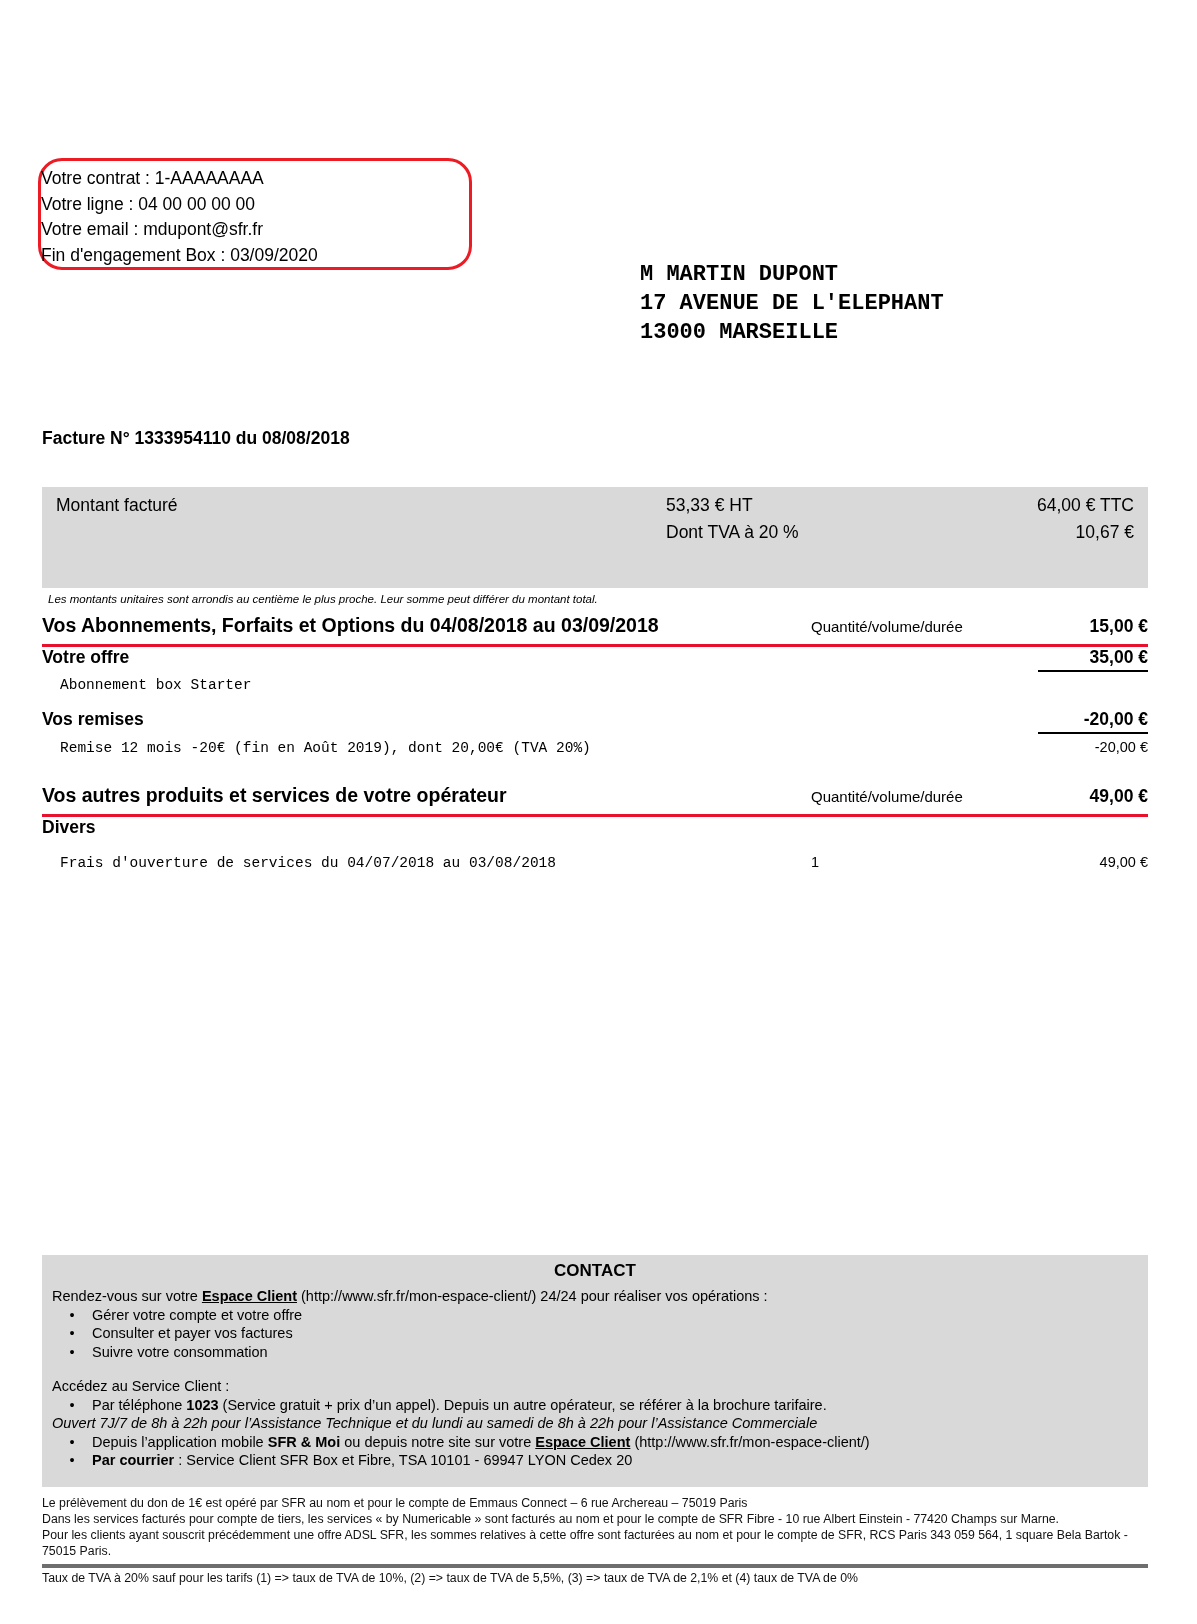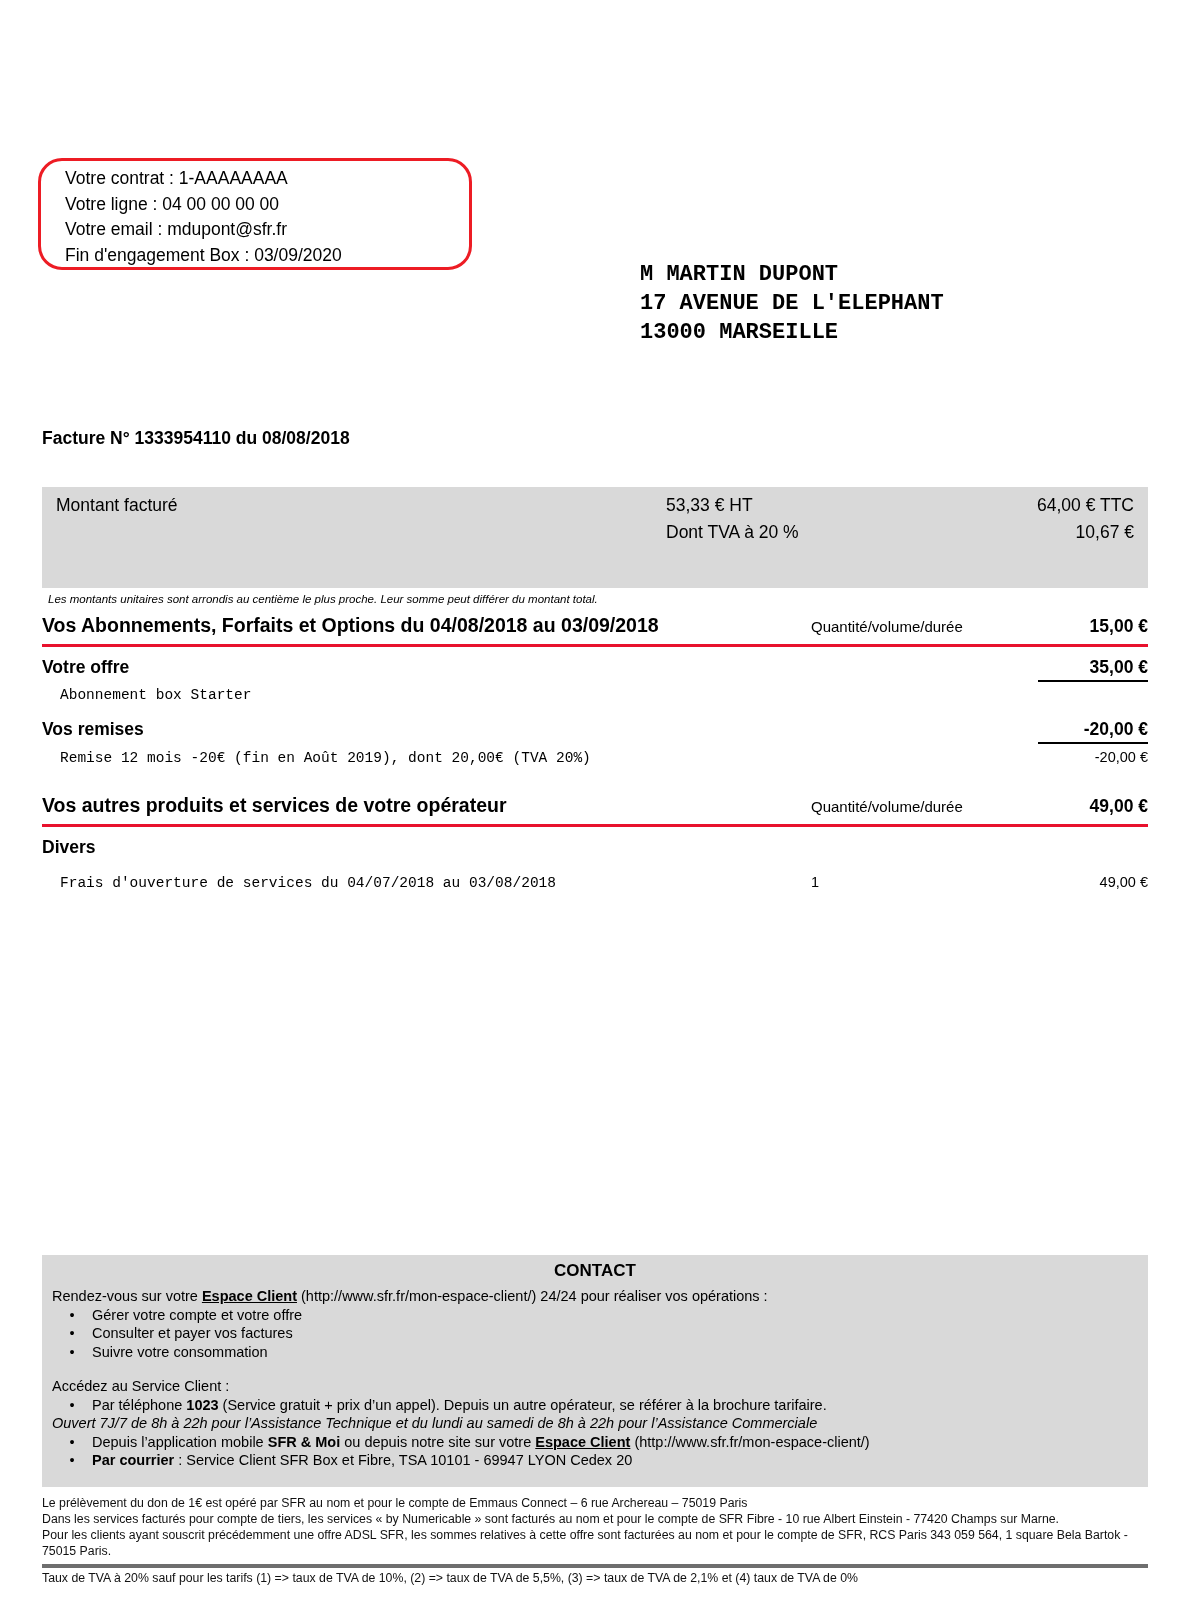--- a/index.html
+++ b/index.html
@@ -14,21 +14,21 @@
     position:relative;
     width:1197px;height:1624px;
     background:#fff;color:#000;
     font-family:"Liberation Sans","DejaVu Sans",sans-serif;
     overflow:hidden;
   }
   
   .contract-box{
     position:absolute;left:38px;top:158px;width:434px;height:112px;
     border:3px solid var(--borderred);border-radius:24px;
-    padding:5px 24px;font-size:17.5px;line-height:25.5px;
+    padding:5px 0;font-size:17.5px;line-height:25.5px;
   }
   
   .recipient{
     position:absolute;left:640px;top:260px;
     font-family:"Liberation Mono","DejaVu Sans Mono",monospace;
     font-weight:bold;font-size:22px;line-height:29px;white-space:nowrap;
   }
   
   .invoice-title{
     position:absolute;left:42px;top:428px;
@@ -48,21 +48,21 @@
   .rounding-note{
     position:absolute;left:48px;top:593px;
     font-size:11.5px;font-style:italic;
   }
   
   .charges{position:absolute;left:42px;top:612px;width:1106px;}
   .sec-header{display:flex;align-items:baseline;padding:2px 0 7px 0;border-bottom:3px solid var(--red);}
   .sec-header .sec-title{flex:1;font-size:19.5px;font-weight:bold;}
   .sec-header .sec-qty{width:235px;padding-left:48px;font-size:15px;}
   .sec-header .sec-amt{width:150px;text-align:right;font-size:17.5px;font-weight:bold;}
-  .grp-row{display:flex;align-items:baseline;margin-top:10px;}
+  .grp-row{display:flex;align-items:baseline;margin-top:0;}
   .grp-row .grp-name{flex:1;font-size:17.5px;font-weight:bold;}
   .grp-row .grp-amt{width:150px;text-align:right;font-size:17.5px;font-weight:bold;}
   .amt-underline{margin-left:auto;width:110px;border-bottom:2px solid #000;height:4px;}
   .item-row{display:flex;align-items:baseline;margin-top:5px;}
   .item-row .item-label{flex:1;padding-left:18px;font-size:14.5px;font-family:Liberation Mono, monospace;}
   .item-row .item-qty{width:235px;padding-left:48px;font-size:14.5px;}
   .item-row .item-amt{width:150px;text-align:right;font-size:14.5px;}
   .mt16{margin-top:16px;}
   .mt24{margin-top:26px;}
   

